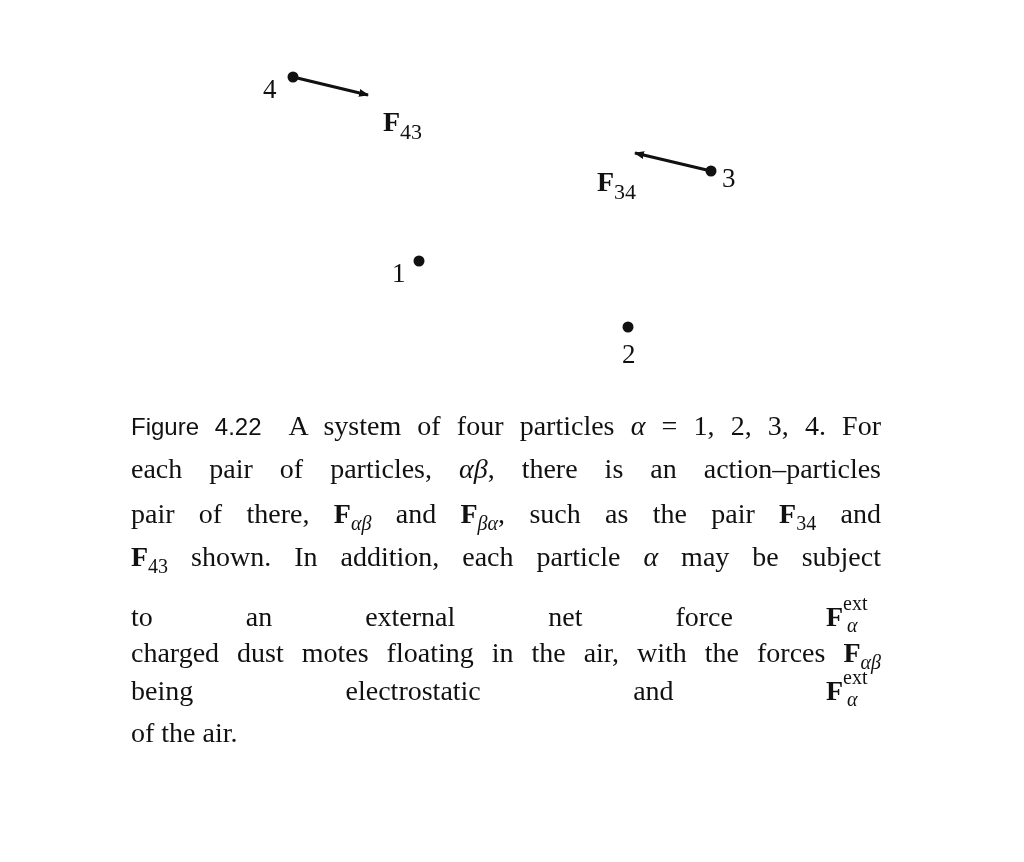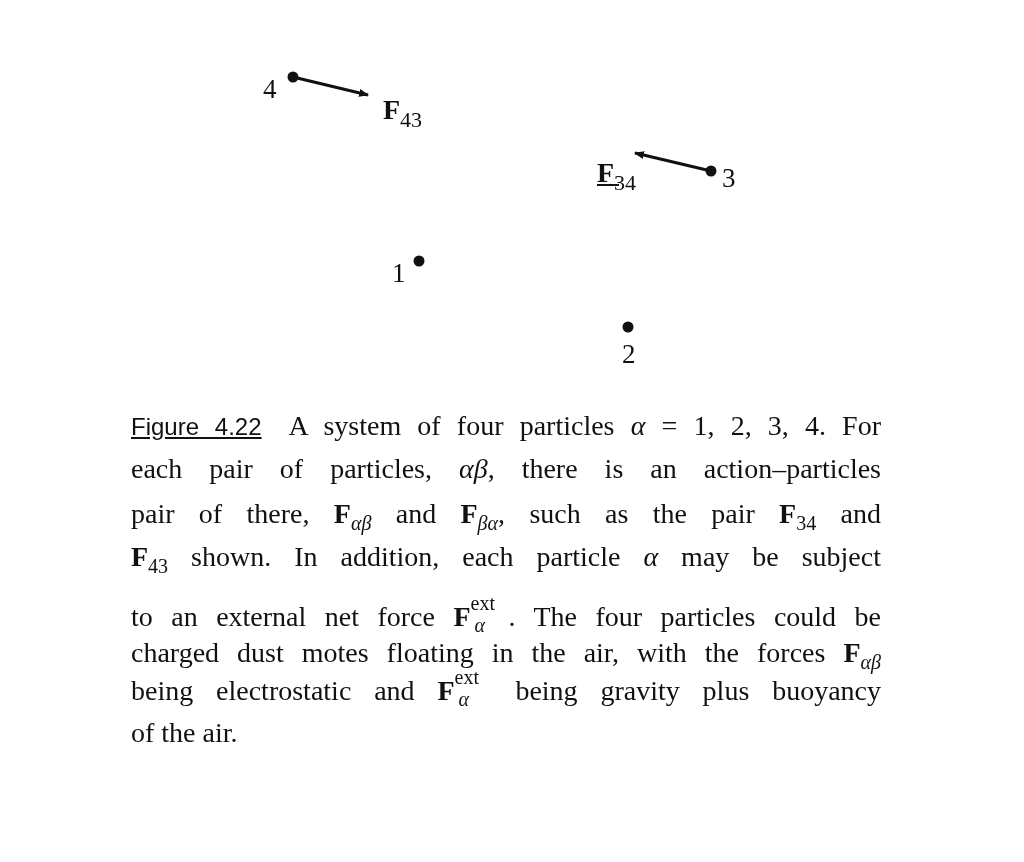--- a/index.html
+++ b/index.html
@@ -4,21 +4,21 @@
 <style>
   html, body { margin: 0; padding: 0; background: #ffffff; }
   body { width: 1024px; height: 862px; position: relative; overflow: hidden; color: #111; }
   .figure { position: absolute; left: 0; top: 0; width: 1024px; height: 400px; }
   .lbl { position: absolute; font-family: "Liberation Serif", serif; font-size: 27px; color: #111; line-height: 1; }
   .flbl { position: absolute; font-family: "Liberation Serif", serif; font-size: 28px; font-weight: bold; color: #111; line-height: 1; }
   .flbl sub { font-weight: normal; font-size: 22px; vertical-align: -8px; }
   .caption { position: absolute; left: 131px; top: 410px; width: 760px; font-family: "Liberation Serif", serif; font-size: 28px; color: #111; }
   .line { position: absolute; left: 0; height: 42px; white-space: nowrap; text-align: center; }
   .justify { width: 750px; text-align: justify; text-align-last: justify; }
-  .fignum { font-family: "Liberation Sans", sans-serif; font-size: 24px; margin-right: 27px; text-decoration: underline; }
+  .fignum { font-family: "Liberation Sans", sans-serif; font-size: 24px; margin-right: 27px; }
   .b { font-weight: bold; }
   .i { font-style: italic; }
   .sub { font-size: 20px; vertical-align: -7px; }
   .subs { display: inline-block; position: relative; width: 38px; height: 28px; }
   .subs .sup { position: absolute; left: 0; top: -6px; font-size: 20px; }
   .subs .lo { position: absolute; left: 4px; top: 16px; font-size: 20px; font-style: italic; }
 </style>
 </head>
 <body>
 
@@ -39,24 +39,24 @@
     <circle cx="419" cy="261" r="5.5" fill="#111"></circle>
 
     <circle cx="628" cy="327" r="5.5" fill="#111"></circle>
   </svg>
 
   <span class="lbl" style="left:263px; top:76px;">4</span>
   <span class="lbl" style="left:722px; top:165px;">3</span>
   <span class="lbl" style="left:392px; top:260px;">1</span>
   <span class="lbl" style="left:622px; top:341px;">2</span>
 
-  <span class="flbl" style="left:383px; top:96px;">
+  <span class="flbl" style="left:383px; top:108px;">
     <span>F</span><sub>43</sub>
   </span>
-  <span class="flbl" style="left:597px; top:159px;text-decoration:underline;">
+  <span class="flbl" style="left:597px; top:168px;">
     <span>F</span><sub>34</sub>
   </span>
 </div>
 
 <div class="caption">
 
   <div class="line justify" style="top:0px;">
     <span class="fignum">Figure 4.22</span><span>A system of four particles </span><span class="i">α</span><span> = 1, 2, 3, 4. For</span>
   </div>
 
@@ -66,27 +66,27 @@
 
   <div class="line justify" style="top:88px;">
     <span>pair of there, </span><span class="b">F</span><span class="sub i">αβ</span><span> and </span><span class="b">F</span><span class="sub i">βα</span><span>, such as the pair </span><span class="b">F</span><span class="sub">34</span><span> and</span>
   </div>
 
   <div class="line justify" style="top:131px;">
     <span class="b">F</span><span class="sub">43</span><span> shown. In addition, each particle </span><span class="i">α</span><span> may be subject</span>
   </div>
 
   <div class="line justify" style="top:188px;">
-    <span>to an external net force </span><span class="b">F</span><span class="subs"><span class="sup">ext</span><span class="lo">α</span></span><span>. The four particles could be</span>
+    <span>to an external net force </span><span class="b">F</span><span class="subs"><span class="sup">ext</span><span class="lo">α</span></span>
   </div>
 
   <div class="line justify" style="top:227px;">
     <span>charged dust motes floating in the air, with the forces </span><span class="b">F</span><span class="sub i">αβ</span>
   </div>
 
   <div class="line justify" style="top:262px;">
-    <span>being electrostatic and </span><span class="b">F</span><span class="subs"><span class="sup">ext</span><span class="lo">α</span></span><span> being gravity plus buoyancy</span>
+    <span>being electrostatic and </span><span class="b">F</span><span class="subs"><span class="sup">ext</span><span class="lo">α</span></span>
   </div>
 
   <div class="line" style="top:307px;">
     <span>of the air.</span>
   </div>
 </div>
 
 </body></html>

